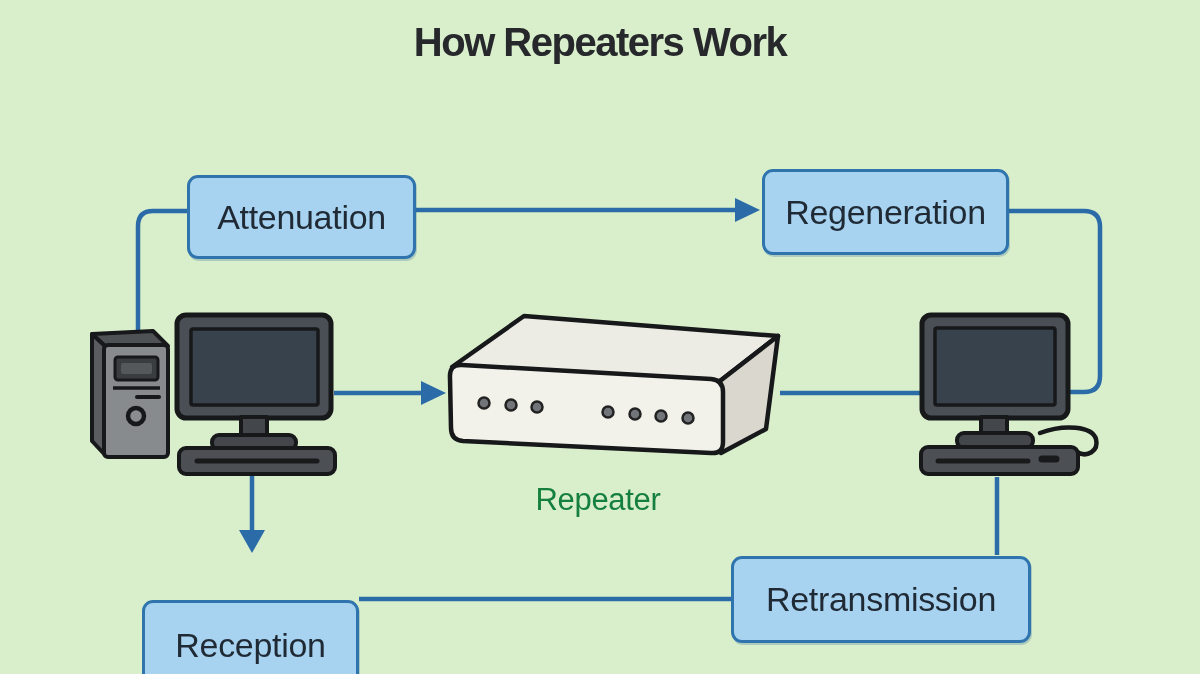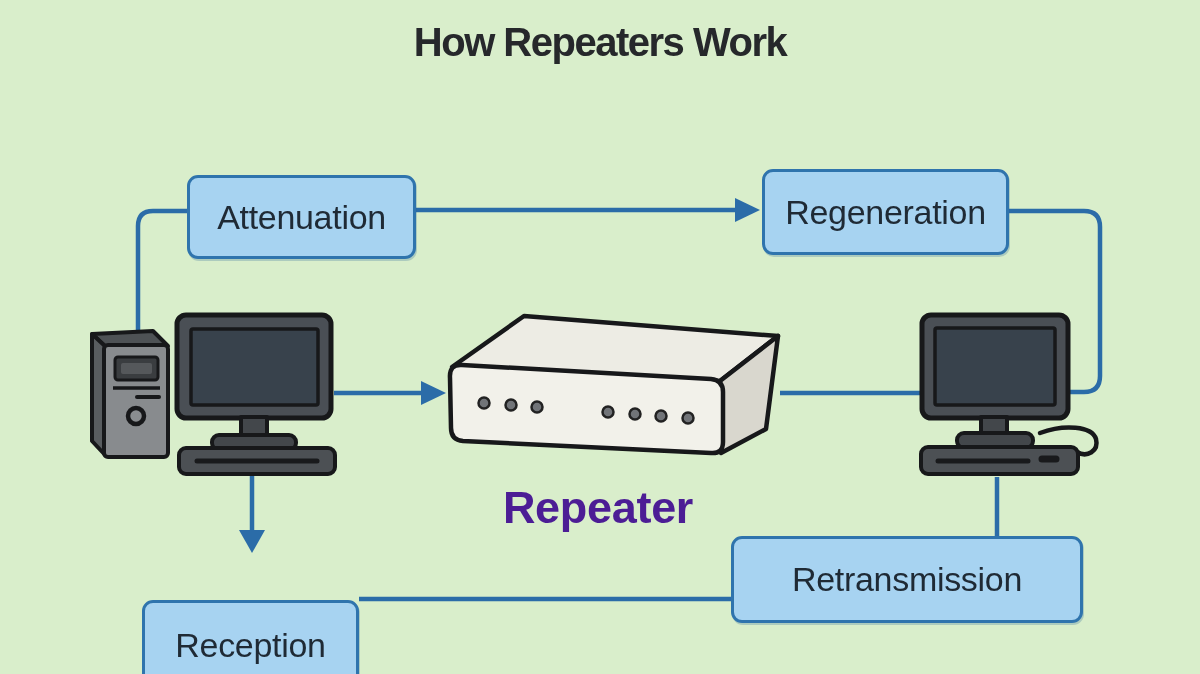--- a/index.html
+++ b/index.html
@@ -15,24 +15,24 @@
   .flow-box{
     position:absolute;background:#a7d3f1;border:3px solid #2f74ad;border-radius:11px;
     display:flex;align-items:center;justify-content:center;
     font-size:34px;font-weight:500;color:#1f2a35;
     box-shadow:1px 2px 0 rgba(40,100,150,0.25);
     box-sizing:border-box;letter-spacing:-0.3px;
   }
   #box-attenuation{left:187px;top:175px;width:229px;height:84px;}
   #box-regeneration{left:762px;top:169px;width:247px;height:86px;}
   #box-reception{left:142px;top:554px;width:217px;height:90px;margin-top:46px;}
-  #box-retransmission{left:731px;top:536px;width:352px;height:87px;}
+  #box-retransmission{left:731px;top:556px;width:300px;height:87px;}
   .repeater-label{
     position:absolute;left:448px;top:482px;width:300px;text-align:center;
-    font-size:45px;font-weight:700;color:#4c1d95;letter-spacing:-0.3px;
+    font-size:31px;font-weight:400;color:#15803d;letter-spacing:-0.3px;
   }
   svg{position:absolute;left:0;top:0;}
   .connector{stroke:#2b6ca8;stroke-width:4.5;fill:none;}
   .arrowhead{fill:#2b6ca8;stroke:none;}
   .outline{stroke:#17181a;stroke-linejoin:round;}
 </style>
 </head>
 <body>
 
 <div class="canvas">

